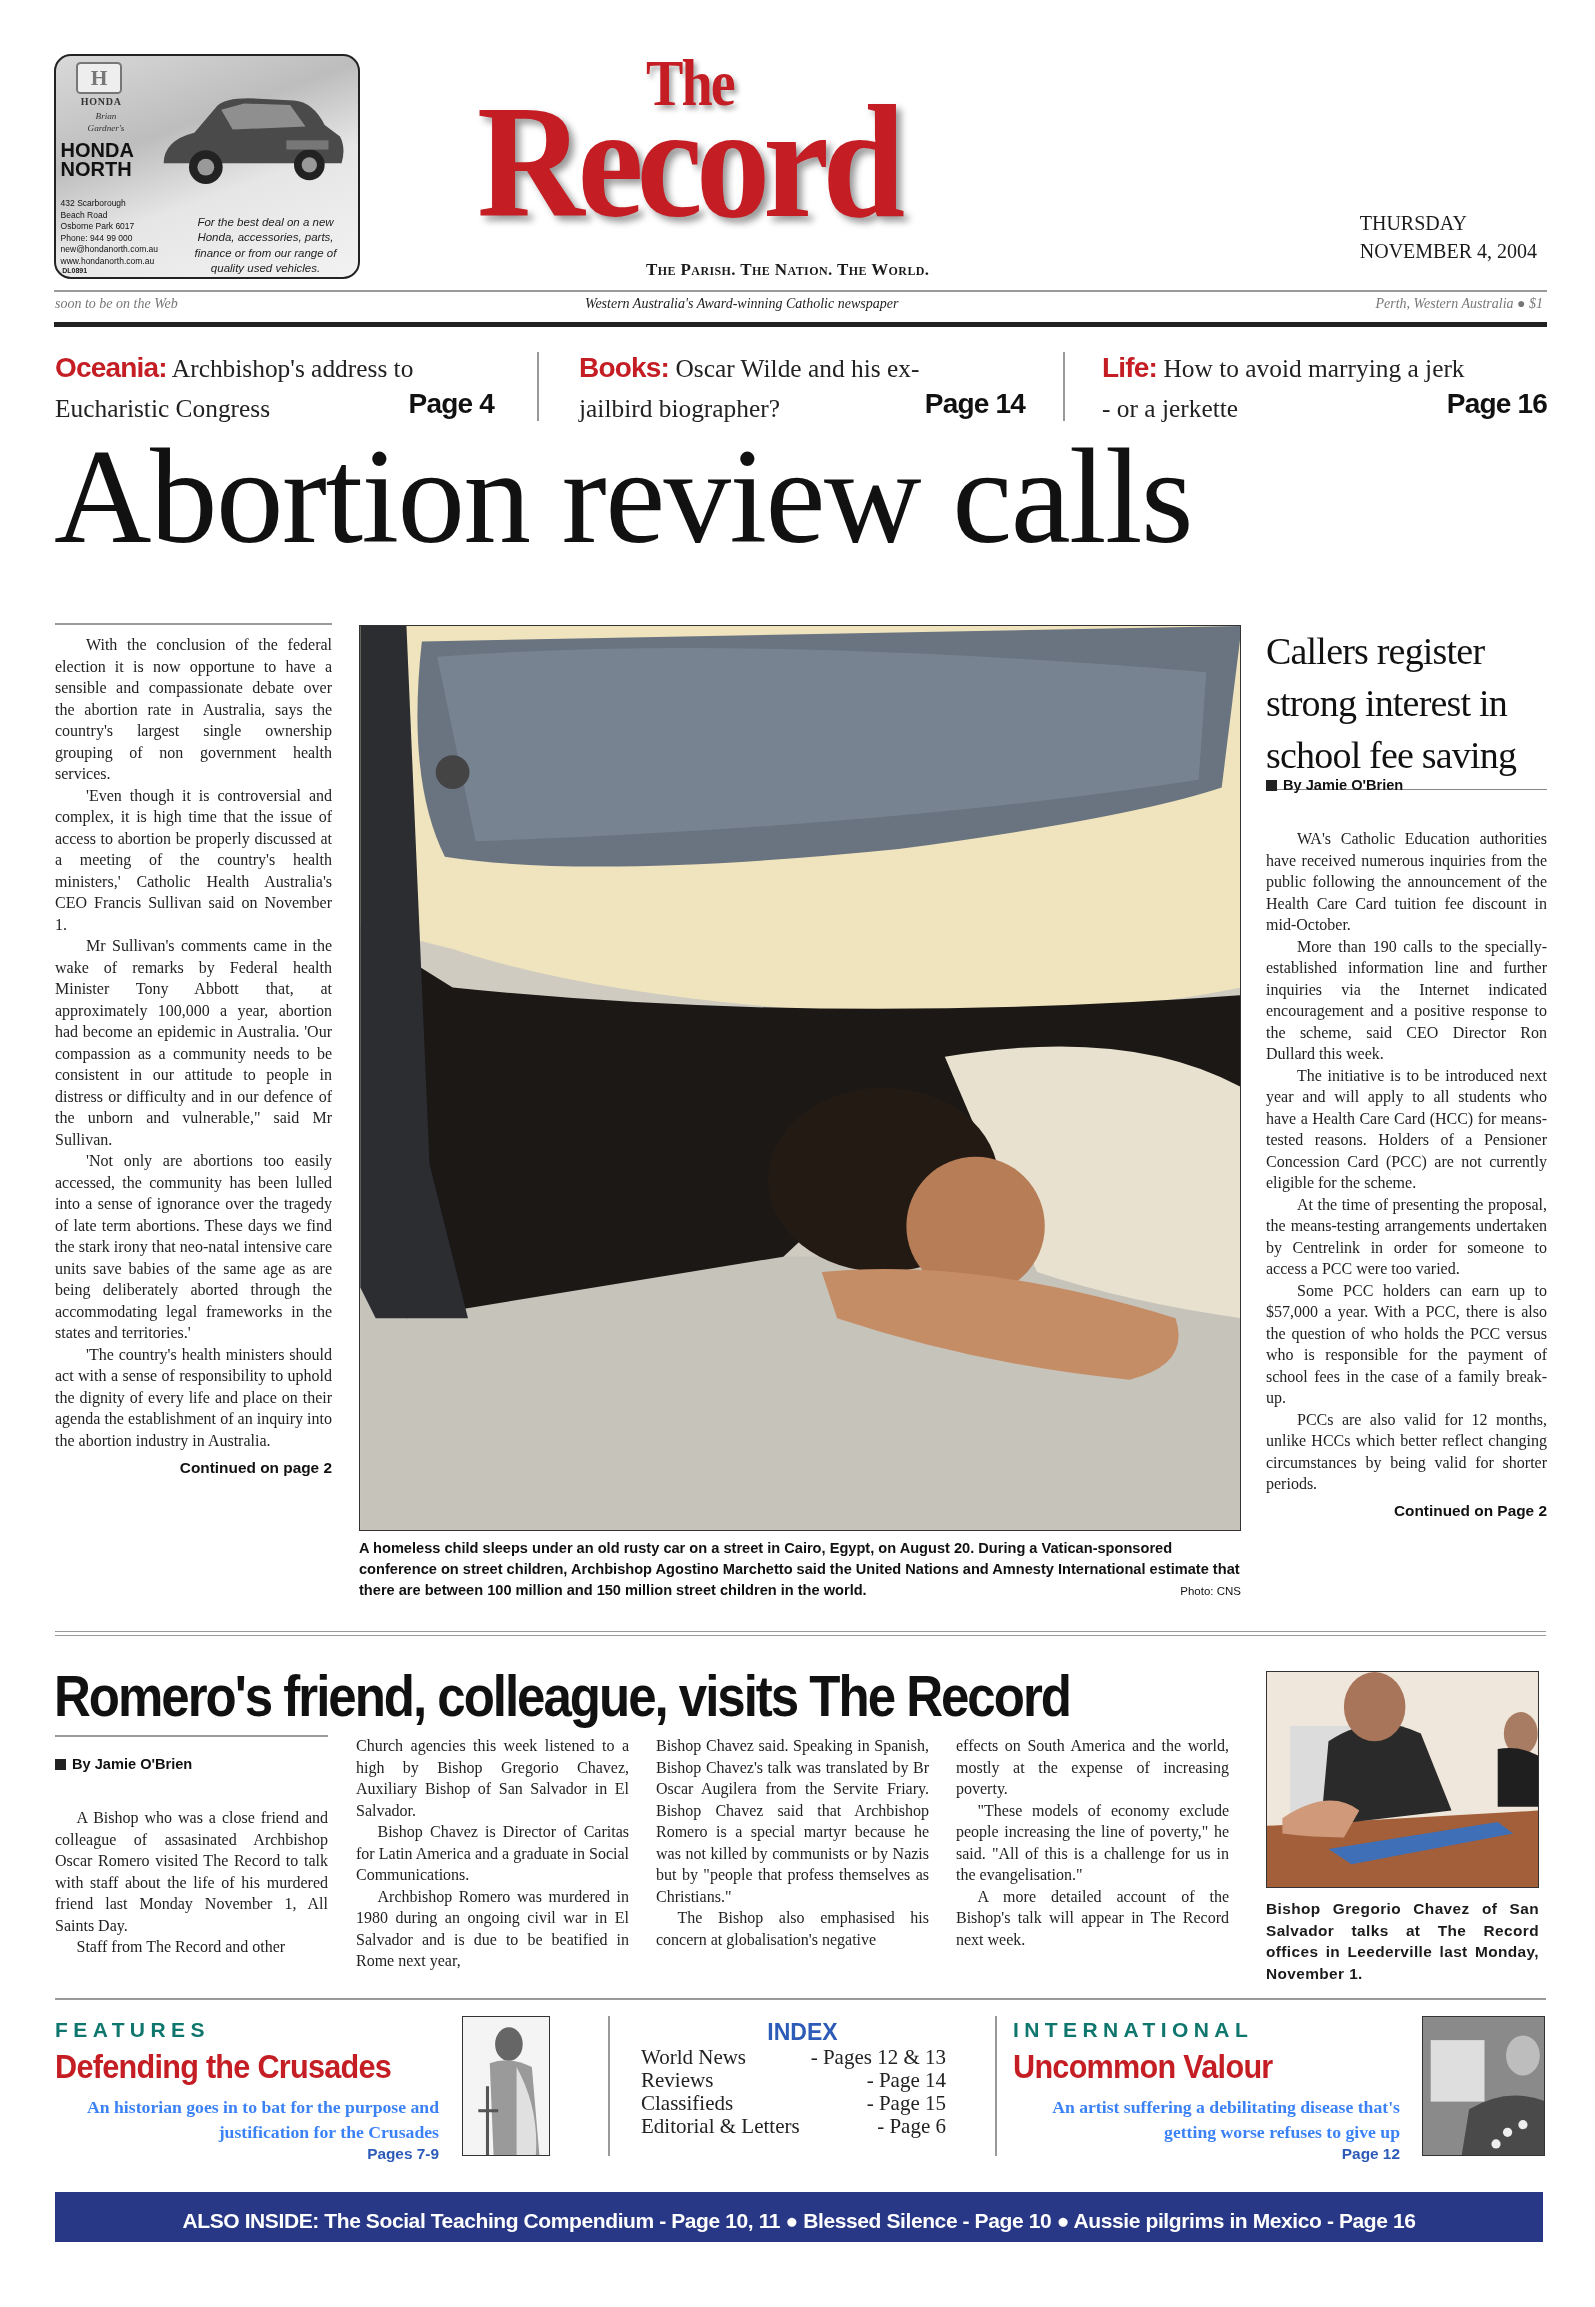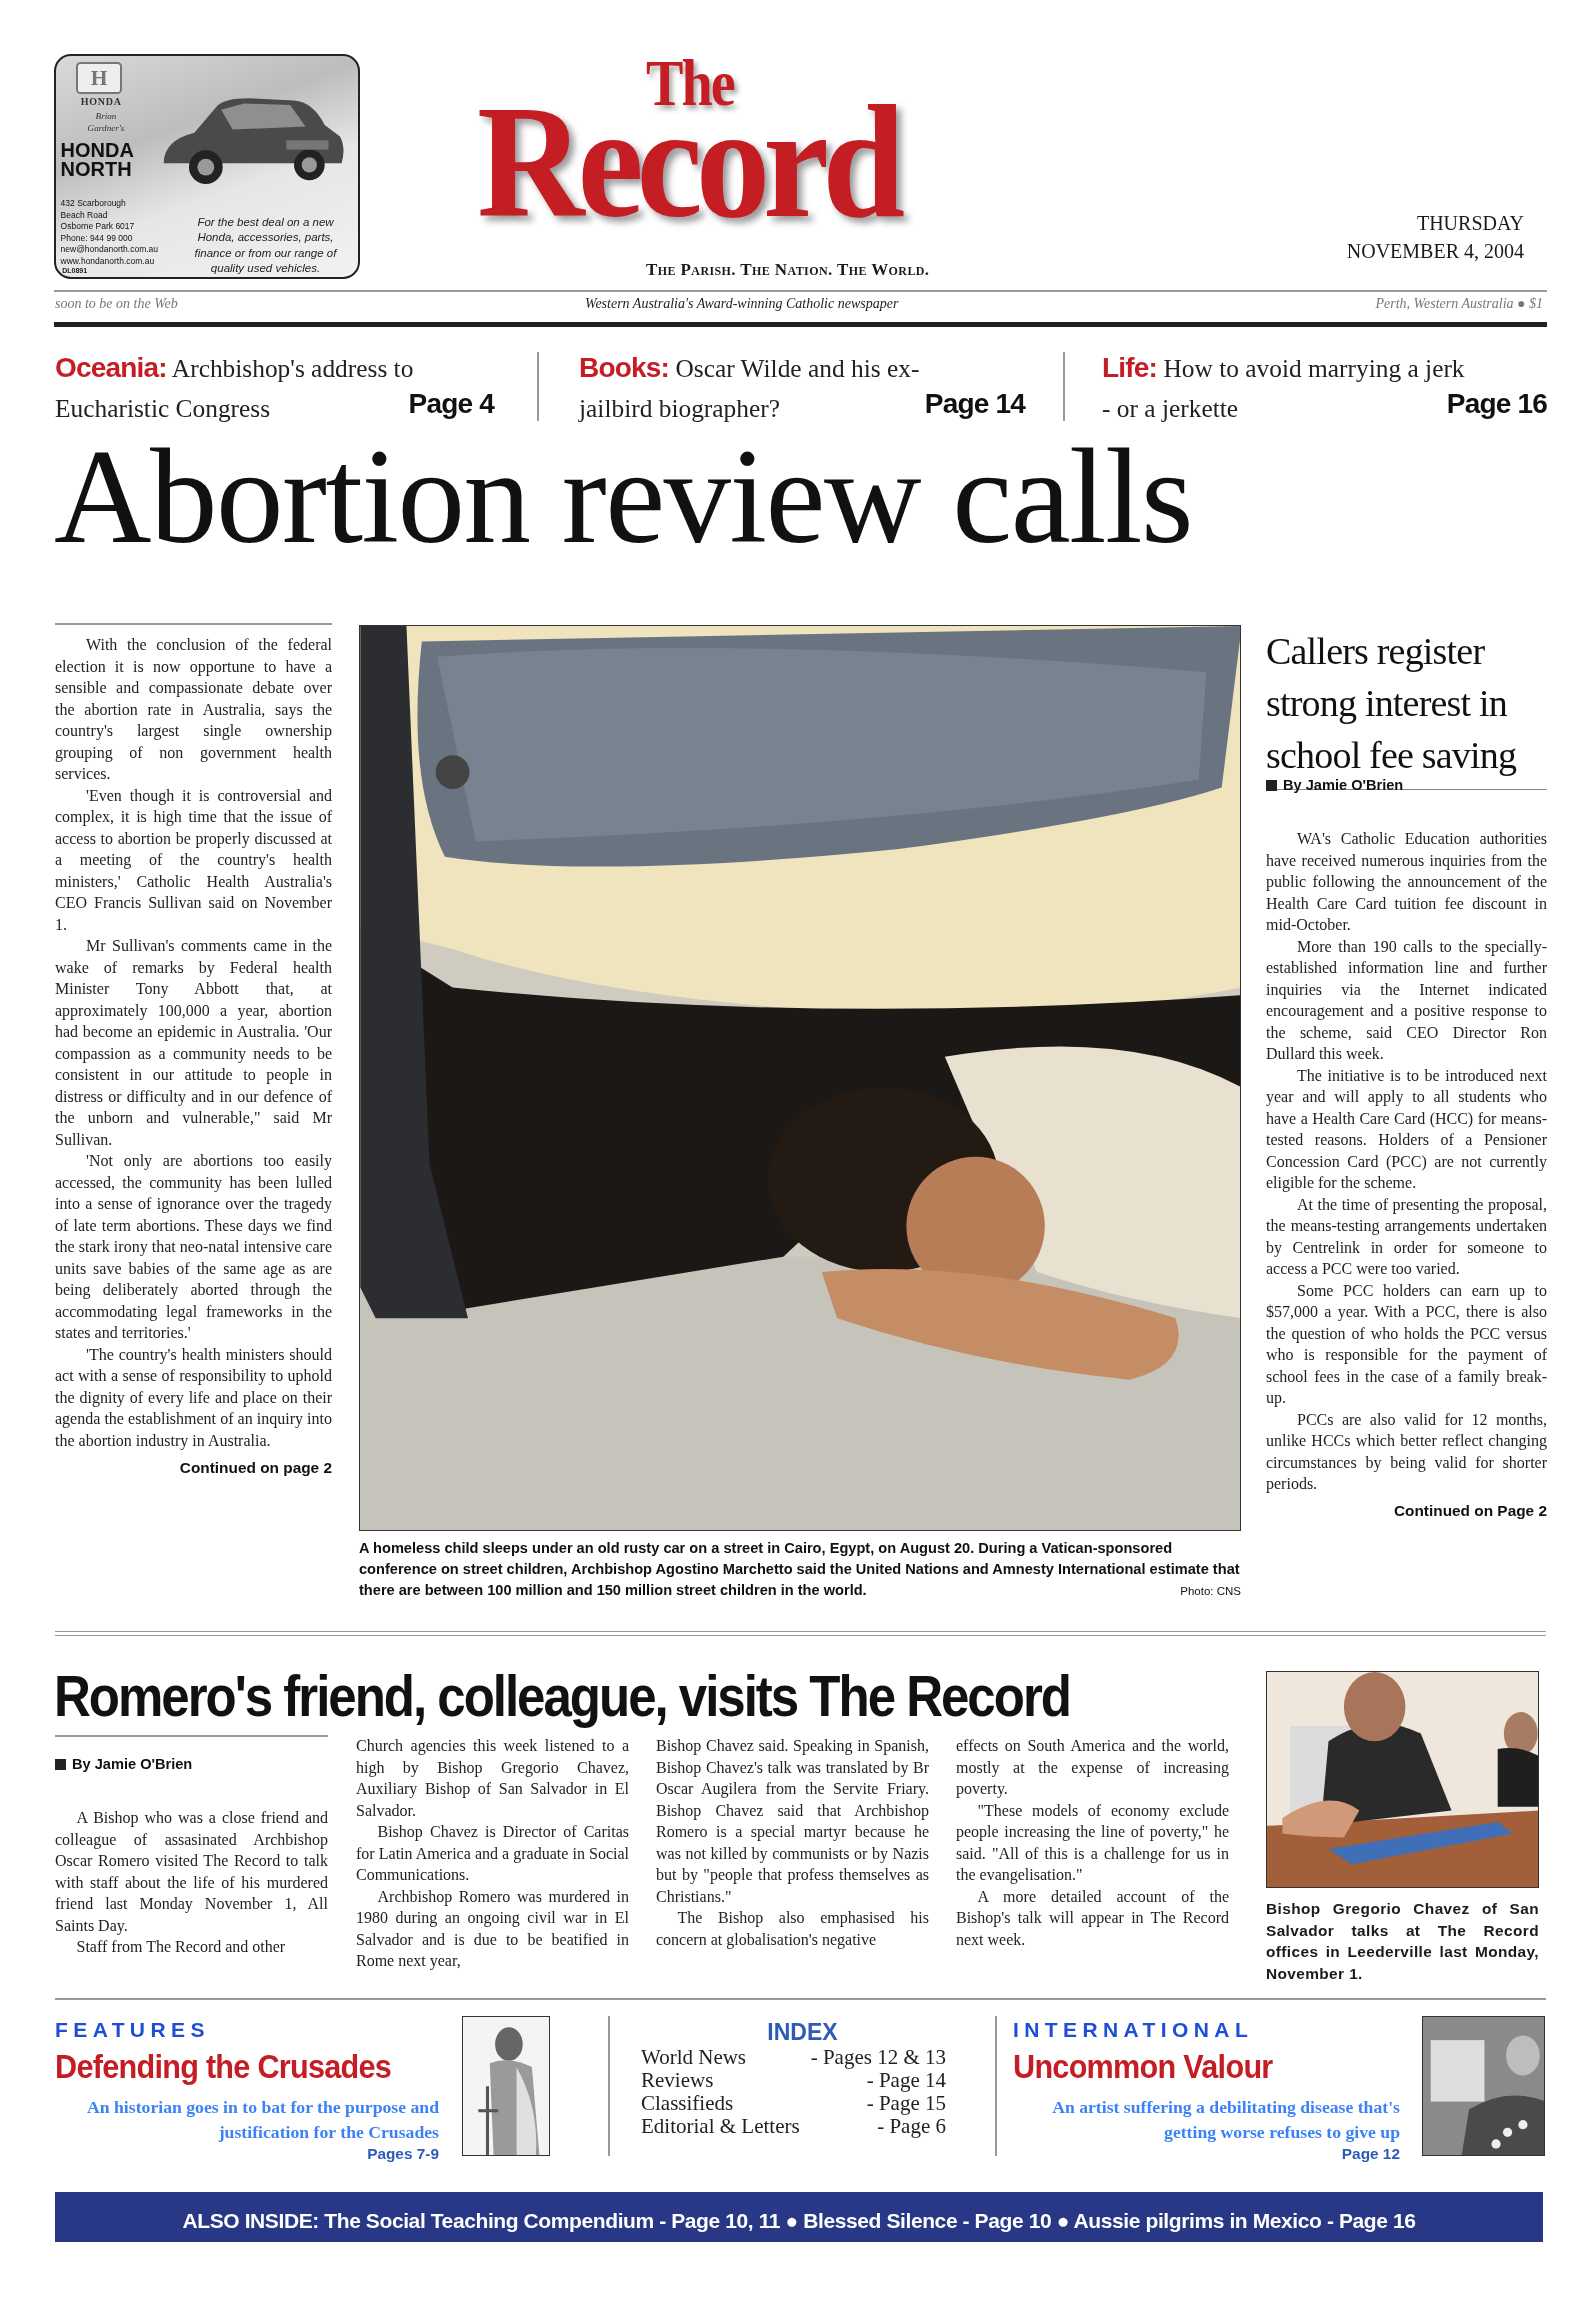--- a/index.html
+++ b/index.html
@@ -16,21 +16,21 @@
   .ad-script { left: 23px; top: 55px; width: 54px; font: italic 9.2px "Liberation Serif", serif; color: #333; line-height: 11.5px; text-align: center; }
   .ad-name { left: 4.6px; top: 85px; font: bold 20px "Liberation Sans", sans-serif; line-height: 18.5px; color: #111; }
   .ad-car { left: 92px; top: 23px; width: 200px; height: 115px; }
   .ad-address { left: 4.6px; top: 142px; font: 8.5px "Liberation Sans", sans-serif; line-height: 11.5px; color: #111; }
   .ad-dl { left: 6.2px; top: 211px; font: bold 7px "Liberation Sans", sans-serif; }
   .ad-pitch { left: 123px; top: 159px; width: 173px; font: italic 11.5px "Liberation Sans", sans-serif; line-height: 15.4px; text-align: center; color: #222; }
 
   .logo-the { left: 646px; top: 45px; font: bold 66px "Liberation Serif", serif; color: #c41e24; letter-spacing: -2.3px; text-shadow: 3.8px 3.8px 6.2px #aaa; transform: scaleX(0.85); transform-origin: left; }
   .logo-record { left: 477px; top: 73px; font: bold 162px "Liberation Serif", serif; color: #c41e24; letter-spacing: -7.7px; text-shadow: 5.4px 5.4px 7.7px #999; transform: scaleX(0.92); transform-origin: left; line-height: 177px; }
   .logo-tagline { left: 646px; top: 260px; font: bold 17px "Liberation Serif", serif; letter-spacing: 0.4px; font-variant: small-caps; }
-  .date-block { right: 71px; top: 209px; text-align: right; font: 20px "Liberation Serif", serif; line-height: 28px; }
+  .date-block { right: 58px; top: 209px; text-align: left; font: 20px "Liberation Serif", serif; line-height: 28px; }
 
   .rule-grey { height: 2.3px; background: #9a9a9a; }
   .rule-black { height: 4.6px; background: #222; }
   .strap { top: 296px; font: italic 14px "Liberation Serif", serif; color: #777; }
   .strap.mid { color: #222; }
 
   
   .teaser { top: 348px; width: 439px; font: 25.4px "Liberation Serif", serif; line-height: 40px; color: #222; }
   .teaser .kicker { font: bold 28px "Liberation Sans", sans-serif; color: #c41e24; letter-spacing: -0.8px; }
   .teaser .page { float: right; font: bold 28px "Liberation Sans", sans-serif; color: #111; letter-spacing: -0.8px; }
@@ -52,21 +52,21 @@
   .byline::before { content: ""; display: inline-block; width: 10.8px; height: 10.8px; background: #222; margin-right: 6.2px; vertical-align: -0.8px; }
 
   
   .romero-head { left: 54px; top: 1662px; font: bold 58px "Liberation Sans", sans-serif; letter-spacing: -2.3px; color: #111; transform: scaleX(0.88); transform-origin: left; white-space: nowrap; }
   .romero-col { font: 16px "Liberation Serif", serif; line-height: 21.5px; text-align: justify; color: #222; }
   .romero-col p { text-indent: 21.5px; }
   .romero-photo { left: 1266px; top: 1671px; width: 273px; height: 217px; border: 1.5px solid #333; overflow: hidden; background: #e9e2d8; }
   .romero-caption { left: 1266px; top: 1898px; width: 273px; font: bold 15.4px "Liberation Sans", sans-serif; line-height: 21.5px; text-align: justify; letter-spacing: 0.4px; }
 
   
-  .f-label { font: bold 21px "Liberation Sans", sans-serif; color: #1d4ed8; letter-spacing: 5.4px; }
+  .f-label { font: bold 21px "Liberation Sans", sans-serif; color: #0f766e; letter-spacing: 5.4px; }
   .f-title { font: bold 34px "Liberation Sans", sans-serif; color: #c41e24; letter-spacing: -0.8px; transform: scaleX(0.9); transform-origin: left; white-space: nowrap; }
   .f-blurb { font: bold 17.7px "Liberation Serif", serif; color: #3b82f6; line-height: 24.6px; text-align: right; }
   .f-pages { font: bold 15.4px "Liberation Sans", sans-serif; color: #2d5bb8; text-align: right; }
   .f-thumb { border: 1.5px solid #333; overflow: hidden; background: #eee; }
   .index-box { left: 608px; top: 2016px; width: 389px; height: 140px; border-left: 2.3px solid #999; border-right: 2.3px solid #999; }
   .index-title { font: bold 23px "Liberation Sans", sans-serif; color: #2d5bb8; text-align: center; margin-top: 3.1px; }
   .index-row { display: flex; justify-content: space-between; font: 21px "Liberation Serif", serif; line-height: 23px; padding: 0 49px 0 31px; color: #222; }
 
   .also-bar { left: 55px; top: 2192px; width: 1488px; height: 50px; background: #283887; color: #fff; text-align: center; font: bold 21px "Liberation Sans", sans-serif; line-height: 58px; letter-spacing: -0.4px; }
 </style>

